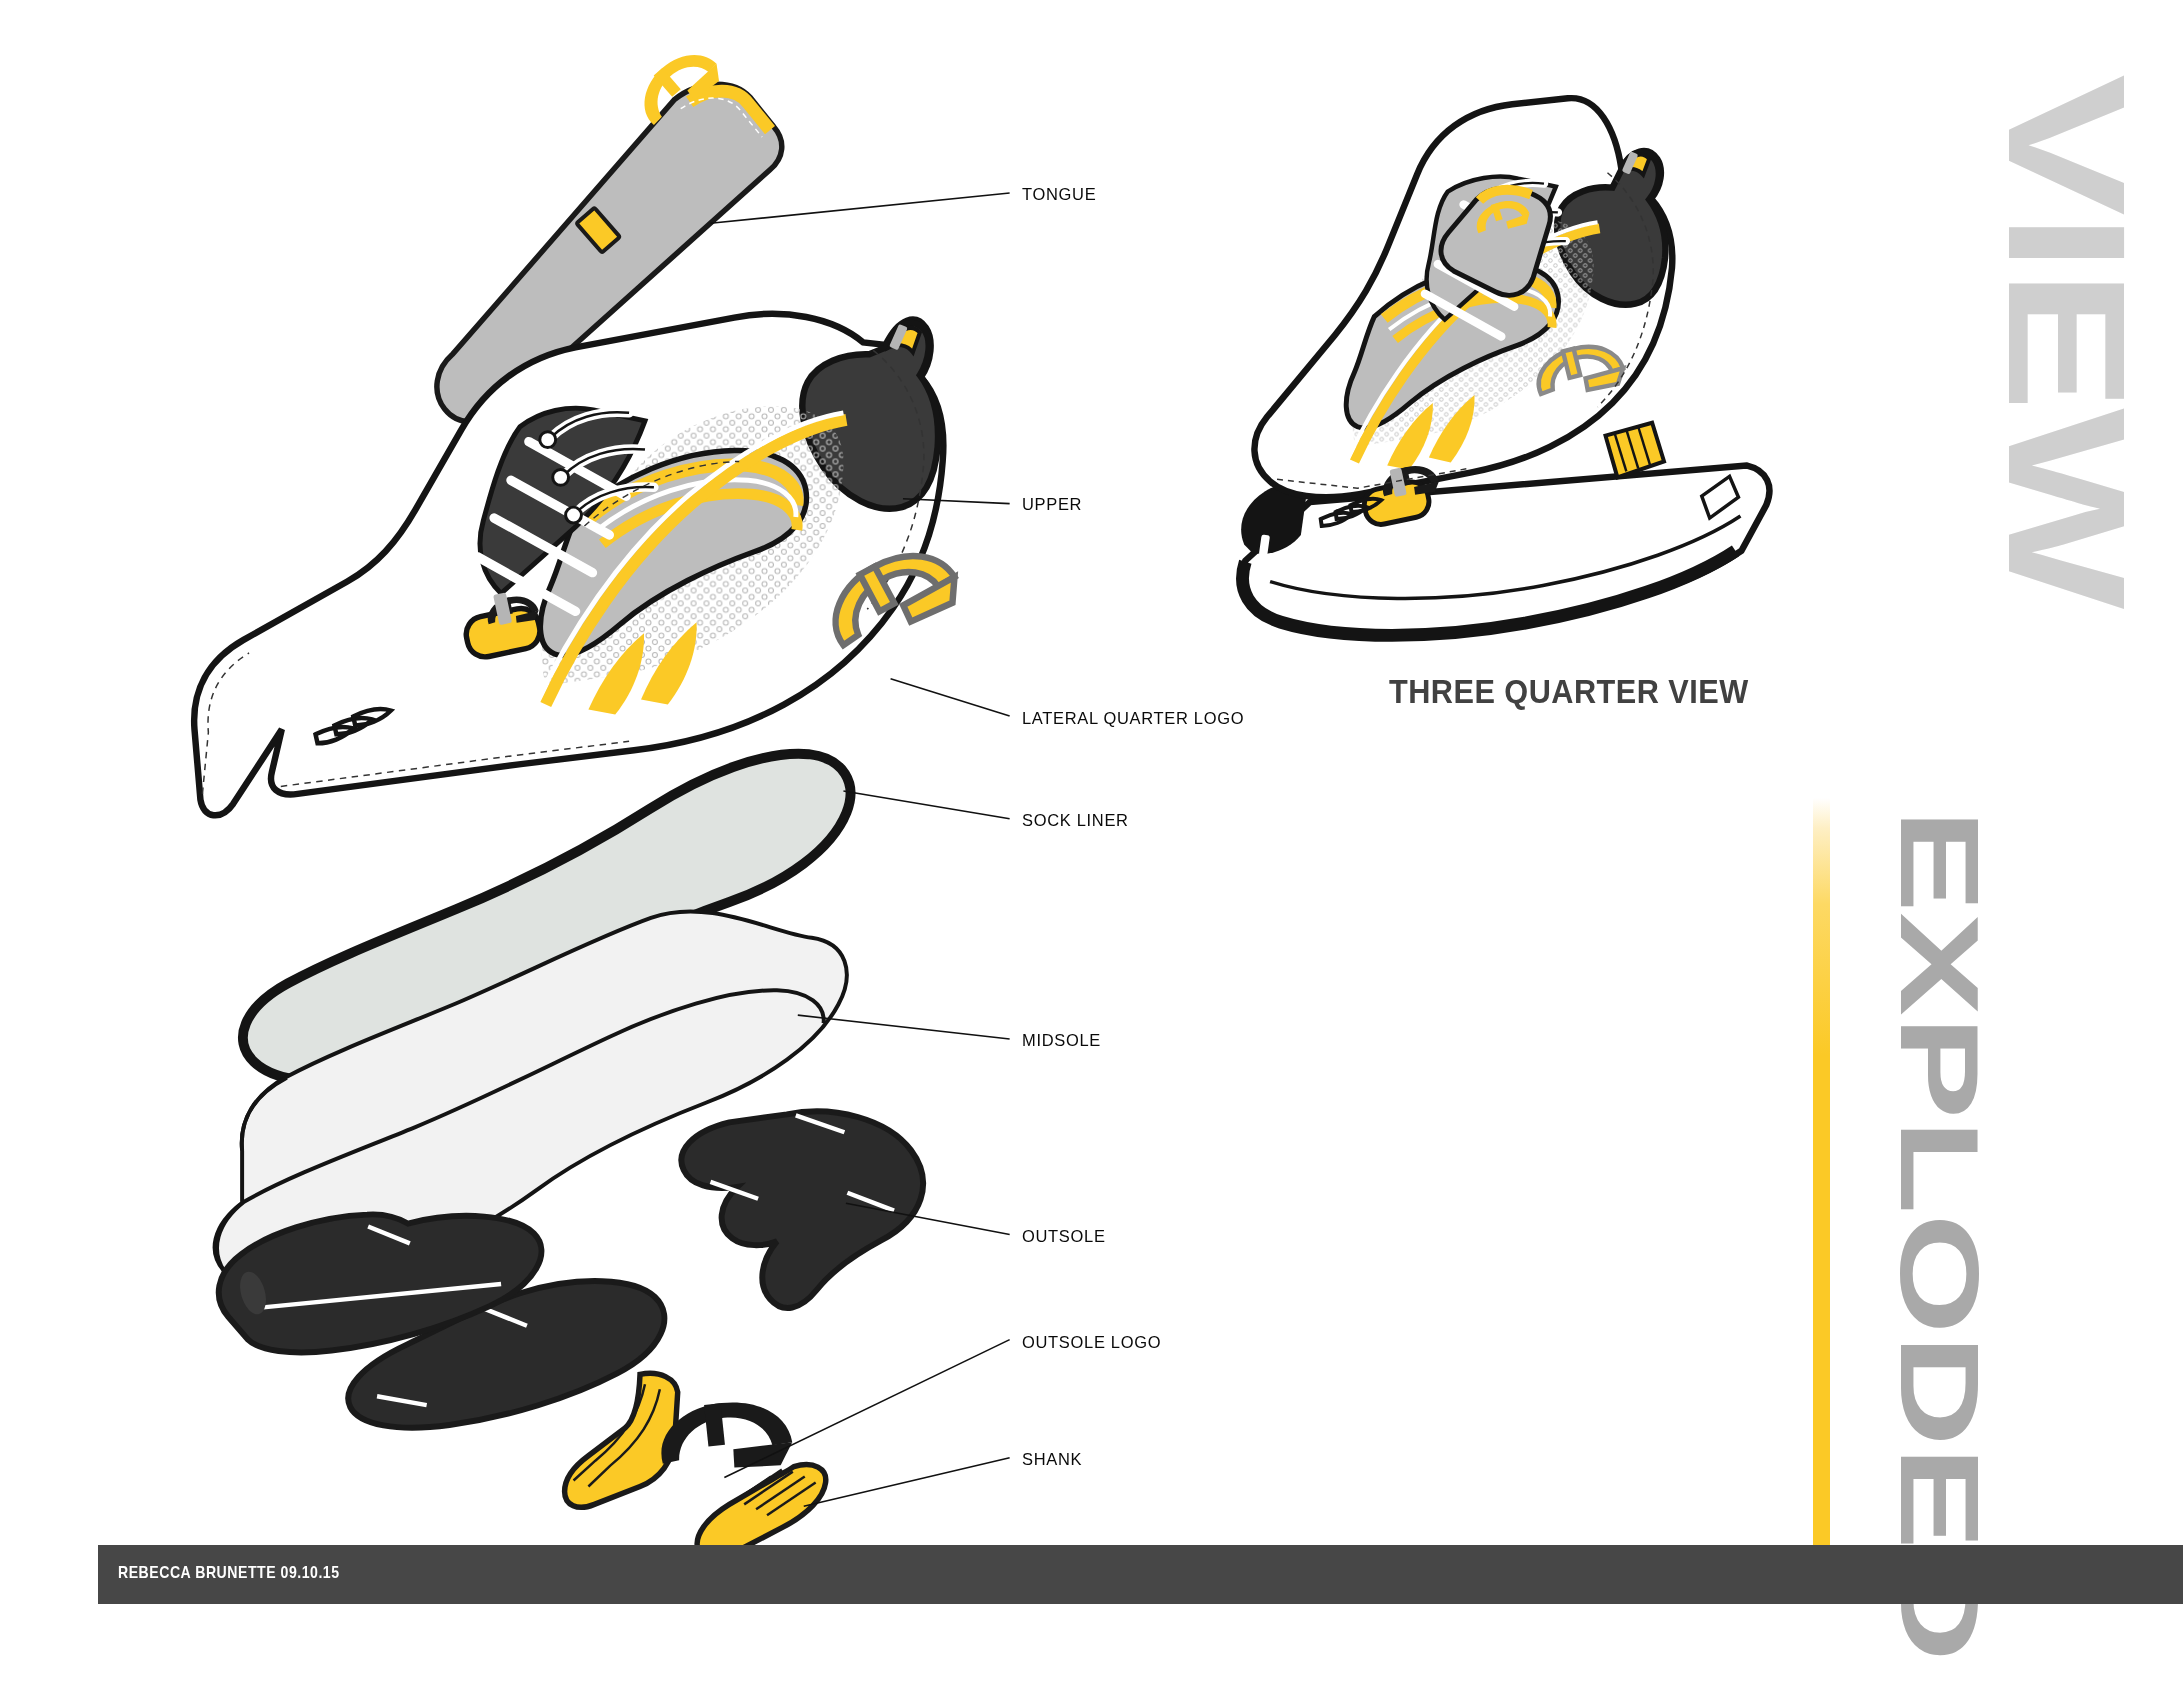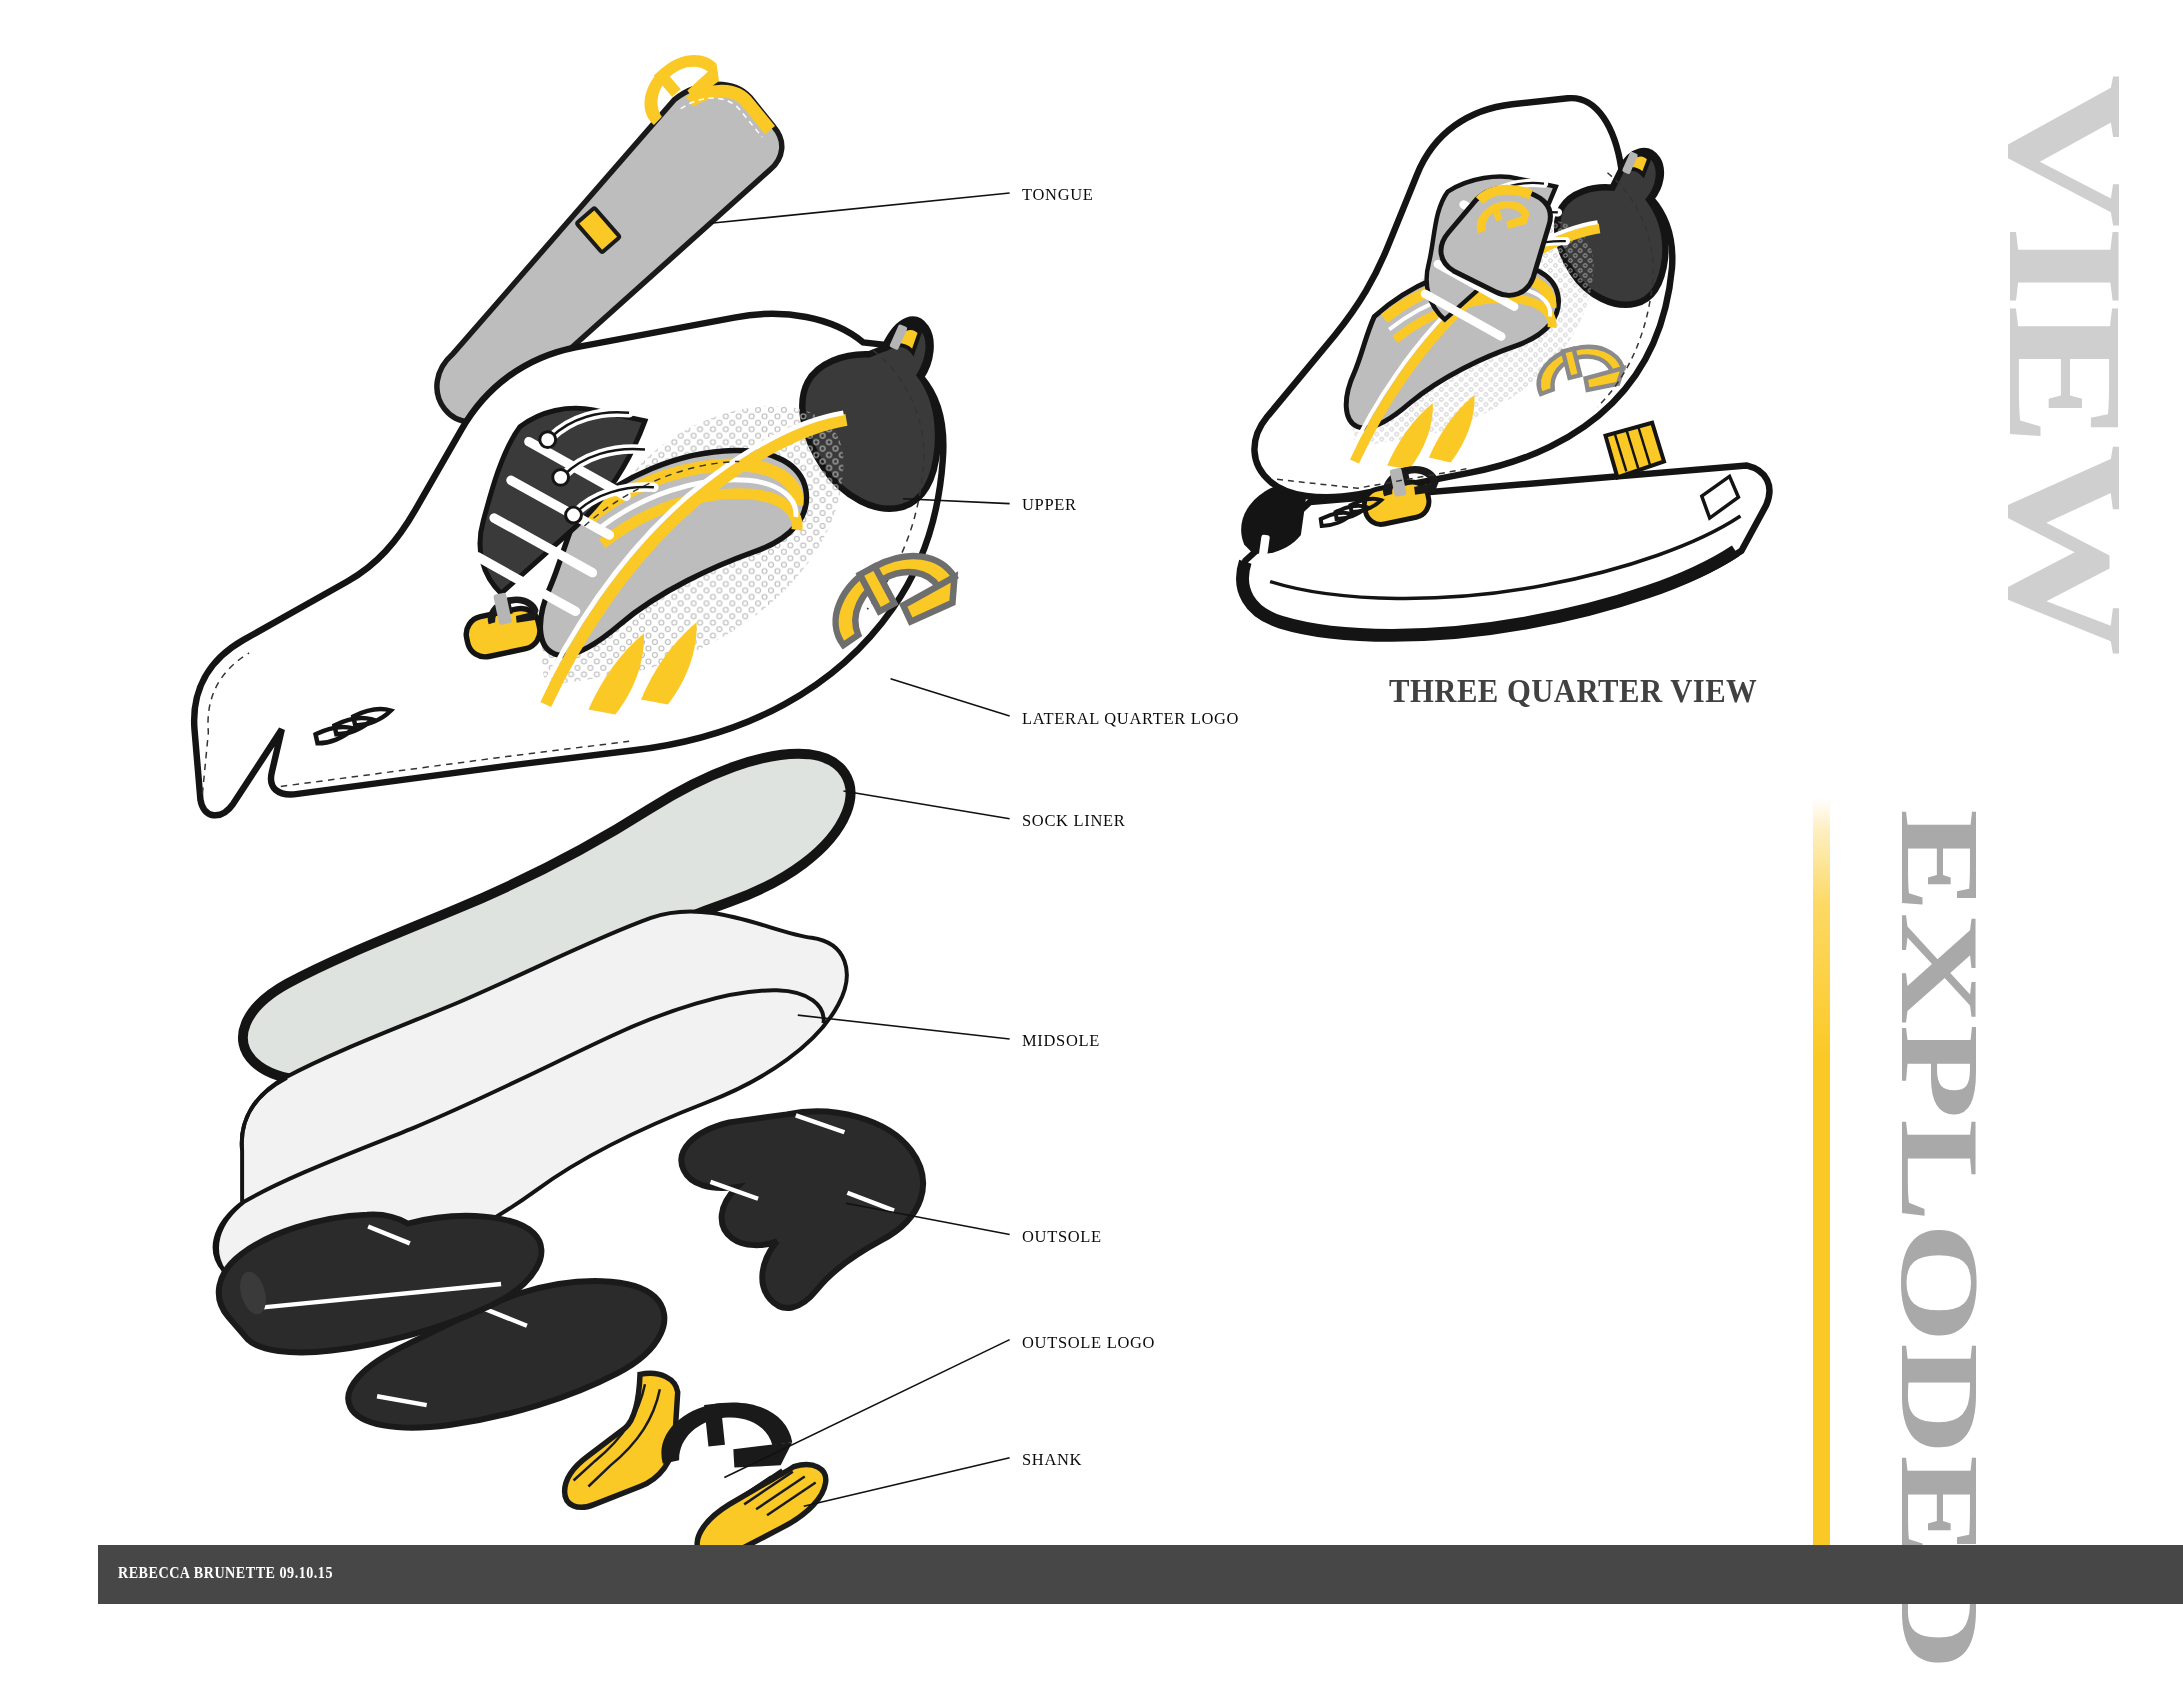--- a/index.html
+++ b/index.html
@@ -1,19 +1,19 @@
 <!DOCTYPE html>
 <html style="font-size:8px"><head>
 <meta charset="utf-8">
 <style>
   html,body{margin:0;padding:0;background:#fff;}
   body{width:2183px;height:1687px;position:relative;overflow:hidden;
        font-family:"Liberation Sans","DejaVu Sans",sans-serif;}
 
-  #sheet{position:absolute;inset:0;background:#ffffff;font-family:Liberation Serif, serif;}
+  #sheet{position:absolute;inset:0;background:#ffffff;}
 
   
   .left-bar{position:absolute;left:95px;top:88px;width:21px;height:1201px;
     background:linear-gradient(to bottom,#FBC926 0%,#FBC926 22%,#FCD color-mix 30%,#FDE08A 58%,#FEF3D2 82%,#FFFFFF 100%);}
 
   
   .right-bar{position:absolute;left:1813px;top:798px;width:17px;height:757px;
     background:linear-gradient(to bottom,#FFFFFF 0%,#FEEFC4 4%,#FDD964 14%,#FBC926 34%,#FBC926 100%);}
 
   

